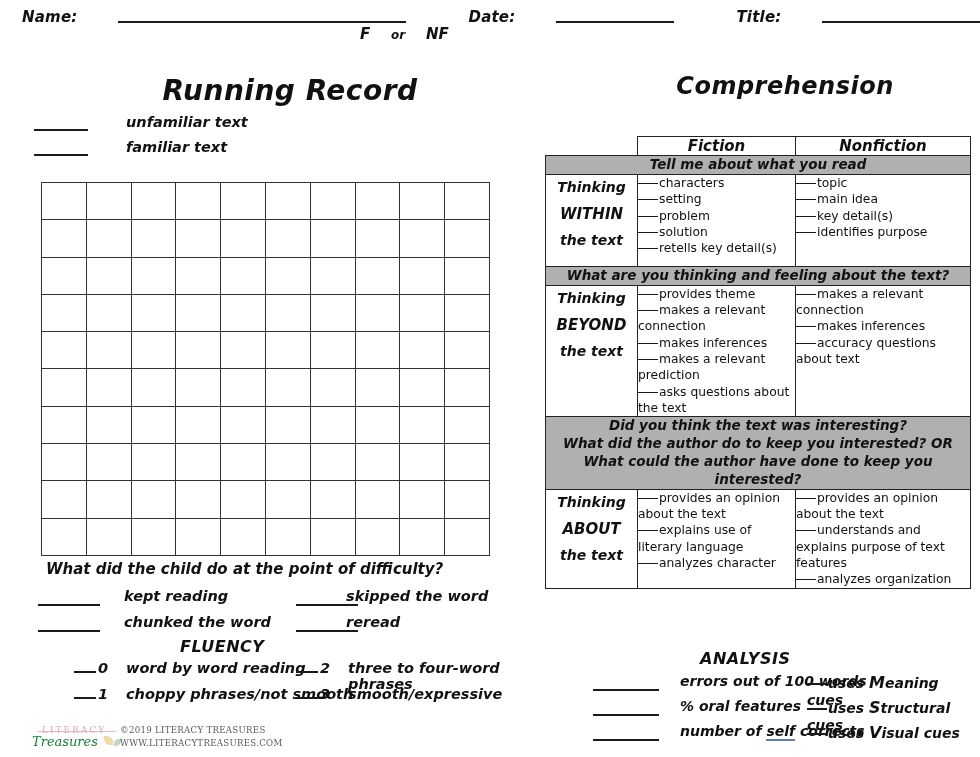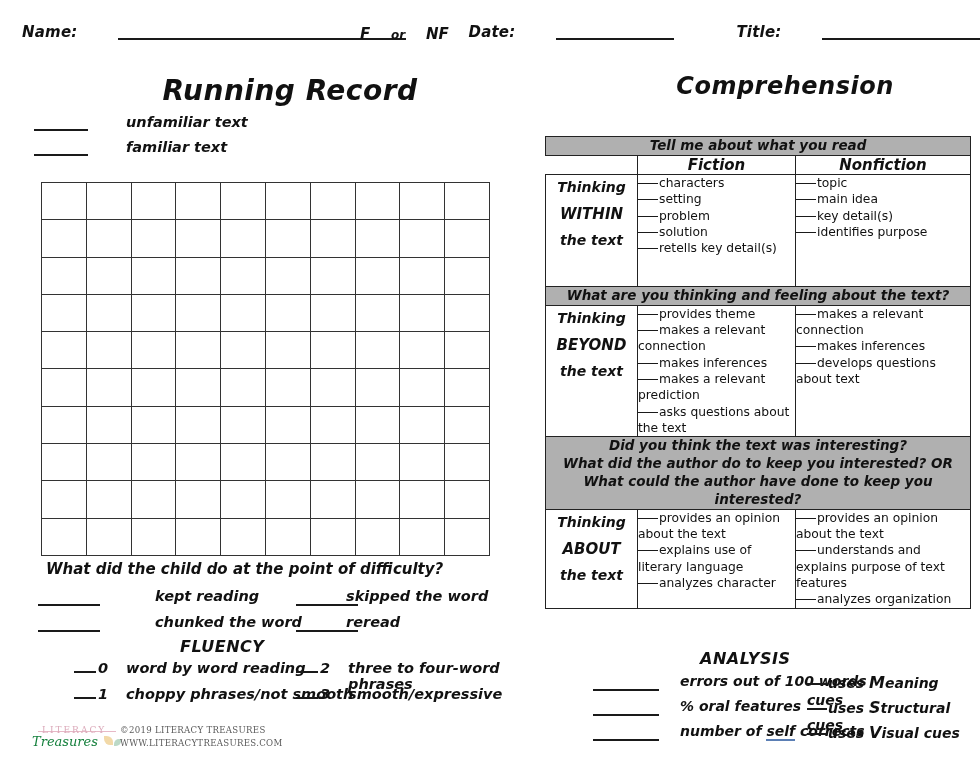--- a/index.html
+++ b/index.html
@@ -17,21 +17,21 @@
   
   .comic {
     font-family: "DejaVu Sans", sans-serif;
     font-style: italic;
     font-weight: bold;
   }
 
   
   #hdr {
     position: absolute; left: 0; top: 8px; width: 980px; height: 34px;
-    display: flex; align-items: flex-end; padding: 0 18px 0 22px; gap: 36px;
+    display: flex; padding: 0 18px 0 22px; gap: 36px;
   }
   #hdr .lbl {
     font-size: 15px; letter-spacing: .2px;
     white-space: nowrap; padding-bottom: 1px;
   }
   #hdr .ln { flex: 0 0 auto; height: 15px; border-bottom: 2px solid #1a1a1a; margin: 0 0 2px 5px; }
 
   
   #rr-title {
     position: absolute; left: 150px; top: 74px; width: 280px;
@@ -66,21 +66,21 @@
     border-bottom: 1.5px solid #333;
   }
 
   
   #pod {
     position: absolute; left: 46px; top: 560px; font-size: 15px;
   }
   #diffopts { position: absolute; left: 34px; top: 588px; width: 500px; font-size: 14.5px; }
   #diffopts .grp { position: relative; height: 26px; }
   #diffopts .b1 { position: absolute; left: 4px;   top: 16px; width: 62px; border-bottom: 2px solid #1a1a1a; }
-  #diffopts .t1 { position: absolute; left: 90px;  top: 0; margin-left: 31px; }
+  #diffopts .t1 { position: absolute; left: 90px;  top: 0; }
   #diffopts .b2 { position: absolute; left: 262px; top: 16px; width: 62px; border-bottom: 2px solid #1a1a1a; }
   #diffopts .t2 { position: absolute; left: 312px; top: 0; }
 
   #fluency-h { position: absolute; left: 180px; top: 637px; font-size: 16px; letter-spacing: .5px; }
   #fluency { position: absolute; left: 34px; top: 660px; width: 500px; font-size: 14.5px; }
   #fluency .grp { position: relative; height: 26px; }
   #fluency .n1 { position: absolute; left: 40px;  top: 0; }
   #fluency .n1 .u { display:inline-block; width: 22px; border-bottom: 2px solid #1a1a1a; margin-right: 2px; }
   #fluency .x1 { position: absolute; left: 92px;  top: 0; }
   #fluency .n2 { position: absolute; left: 262px; top: 0; }
@@ -345,35 +345,35 @@
 <div id="comp">
   <table>
     <colgroup>
         <col class="col-lbl">
         <col class="col-f">
         <col class="col-nf">
       </colgroup>
 
     <tbody>
         <tr>
-      <td colspan="3" class="comic band">Tell me about what you read</td>
-    </tr>
-
-    <tr>
       <td class="nb"></td>
       <td class="comic colhead">Fiction</td>
       <td class="comic colhead">Nonfiction</td>
+    </tr>
+
+    <tr>
+      <td colspan="3" class="comic band">Tell me about what you read</td>
     </tr>
     <tr>
       <td class="comic rowlabel">
         <span>Thinking</span><br>
         <span class="big">WITHIN</span><br>
         <span>the text</span>
       </td>
-      <td class="items" style="height:112px">
+      <td class="items" style="height:92px">
         <span class="it"><span class="u"></span><span>characters</span></span>
         <span class="it"><span class="u"></span><span>setting</span></span>
         <span class="it"><span class="u"></span><span>problem</span></span>
         <span class="it"><span class="u"></span><span>solution</span></span>
         <span class="it"><span class="u"></span><span>retells key detail(s)</span></span>
       </td>
       <td class="items">
         <span class="it"><span class="u"></span><span>topic</span></span>
         <span class="it"><span class="u"></span><span>main idea</span></span>
         <span class="it"><span class="u"></span><span>key detail(s)</span></span>
@@ -393,21 +393,21 @@
       <td class="items" style="height:128px">
         <span class="it"><span class="u"></span><span>provides theme</span></span>
         <span class="it"><span class="u"></span><span>makes a relevant connection</span></span>
         <span class="it"><span class="u"></span><span>makes inferences</span></span>
         <span class="it"><span class="u"></span><span>makes a relevant prediction</span></span>
         <span class="it"><span class="u"></span><span>asks questions about the text</span></span>
       </td>
       <td class="items">
         <span class="it"><span class="u"></span><span>makes a relevant connection</span></span>
         <span class="it"><span class="u"></span><span>makes inferences</span></span>
-        <span class="it"><span class="u"></span><span>develops questions about text</span></span>
+        <span class="it"><span class="u"></span><span>accuracy questions about text</span></span>
       </td>
     </tr>
 
     <tr>
       <td colspan="3" class="comic band">
         <span style="display:block">Did you think the text was interesting?</span>
         <span style="display:block">What did the author do to keep you interested? OR</span>
         <span style="display:block">What could the author have done to keep you interested?</span>
       </td>
     </tr>

